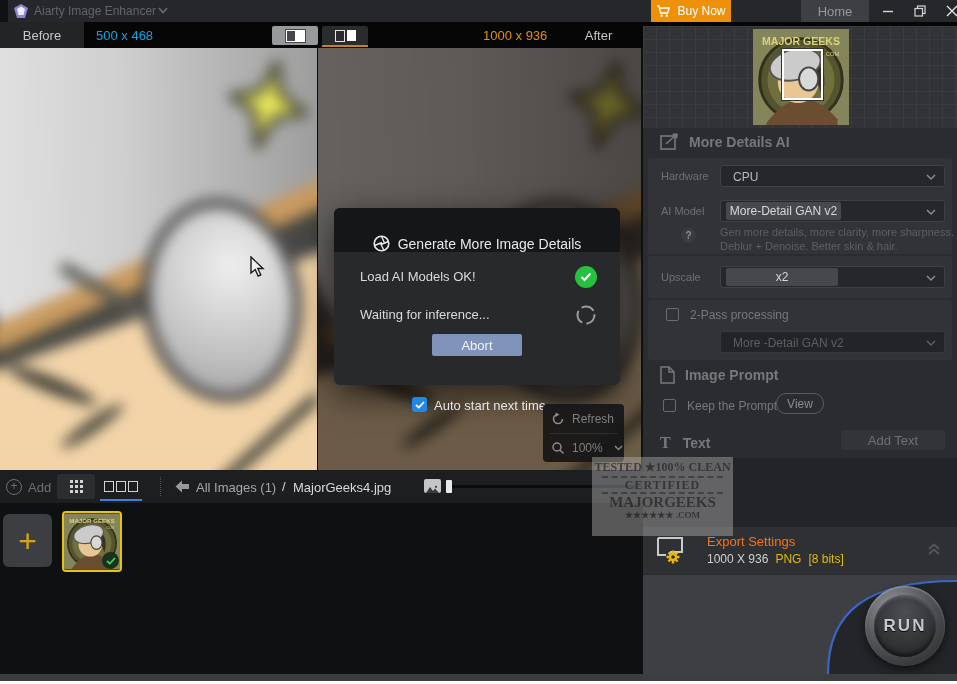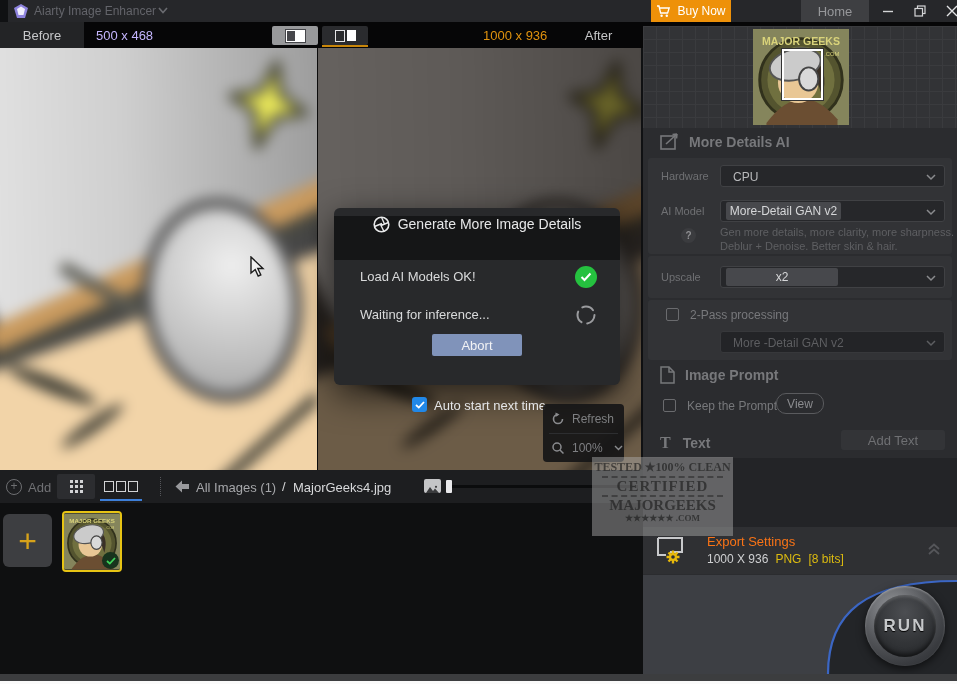--- a/index.html
+++ b/index.html
@@ -10,36 +10,36 @@
   
   #titlebar{left:8px;top:0;width:957px;height:22px;background:#26272a;}
   #apptitle{left:26px;top:4px;font-size:12px;color:#63646a;}
   #title-chev{left:150px;top:7px;}
   .winbtn{top:0;height:22px;display:flex;align-items:center;justify-content:center;color:#d4d5d7;}
   #buy-now{left:643px;top:0;width:80px;height:22px;background:#ee9109;display:flex;align-items:center;gap:6px;justify-content:center;color:#fff;font-size:12px;cursor:pointer;}
   #home-btn{left:793px;width:68px;background:#3e3f42;color:#96979a;font-size:13px;}
   
   #toolbar{left:0;top:22px;width:957px;height:26px;background:#060607;}
   #before-tab{left:0;top:0;width:84px;height:26px;background:#232426;color:#c6c7c9;font-size:13px;display:flex;align-items:center;justify-content:center;}
-  #before-size{left:96px;top:6px;color:#c4b5fd;font-size:13px;}
+  #before-size{left:96px;top:6px;color:#0ea5e9;font-size:13px;}
   .viewbtn{top:4px;width:46px;height:19px;border-radius:2px;display:flex;align-items:center;justify-content:center;}
   #after-size{left:483px;top:6px;color:#e0920e;font-size:13px;}
   #after-tab{left:556px;top:0;width:85px;height:26px;color:#c6c7c9;font-size:13px;display:flex;align-items:center;justify-content:center;}
   
   .canvas{top:48px;height:422px;overflow:hidden;background:#3c3c3c;}
   #canvas-before{left:0;width:317px;}
   #canvas-after{left:318px;width:323px;}
   .scene{position:absolute;inset:0;filter:blur(7px);}
   .sh{position:absolute;}
   #after-dim{position:absolute;inset:0;background:rgba(18,12,6,0.60);}
   
   #dialog{left:334px;top:208px;width:286px;height:177px;border-radius:6px;overflow:hidden;
           box-shadow:0 10px 34px rgba(0,0,0,.65);background:#28292b;}
-  #dialog-titlebar{position:absolute;left:0;top:8px;width:100%;height:44px;background:#151617;
-          display:flex;align-items:flex-start;justify-content:center;gap:8px;}
+  #dialog-titlebar{position:absolute;left:0;top:0;width:100%;height:44px;background:#151617;
+          display:flex;align-items:flex-end;justify-content:center;gap:8px;}
   #dialog-title{color:#e6e7e8;font-size:14px;}
   .dlg-status{left:26px;color:#d9dadb;font-size:13px;}
   #abort-btn{left:98px;top:126px;width:90px;height:22px;background:#8093ba;border-radius:2px;
           color:#f2f3f5;font-size:13px;display:flex;align-items:center;justify-content:center;cursor:pointer;}
   #autostart-box{left:412px;top:397px;width:15px;height:15px;border-radius:3px;background:#2188e8;
           display:flex;align-items:center;justify-content:center;color:#fff;font-size:11px;font-weight:bold;cursor:pointer;}
   #autostart-label{left:434px;top:398px;color:#e4e5e7;font-size:13px;}
   
   #view-panel{left:543px;top:404px;width:81px;height:58px;background:rgba(22,22,23,0.92);border-radius:4px;}
   .vp-row{position:absolute;left:0;width:81px;height:29px;display:flex;align-items:center;gap:7px;padding-left:8px;box-sizing:border-box;color:#7e7f82;font-size:12px;cursor:pointer;}
@@ -444,21 +444,21 @@
         <div id="run-btn-inner">
           <span id="run-label">RUN</span>
         </div>
       </div>
     </div>
   </div>
 
   <div id="watermark" class="abs">
     <div class="wline txt" style="font-size:12px;margin-top:4px;">TESTED ★100% CLEAN</div>
     <div style="border-top:2px dashed rgba(40,40,40,.55);margin:2px 10px 1px;"></div>
-    <div class="wline txt" style="font-size:15px;letter-spacing:1px;">CERTIFIED</div>
+    <div class="wline txt" style="font-size:12px;letter-spacing:1px;">CERTIFIED</div>
     <div style="border-top:2px dashed rgba(40,40,40,.55);margin:1px 10px;"></div>
     <div class="wline txt" style="font-size:15px;">MAJORGEEKS</div>
     <div class="wline txt" style="font-size:9px;">★★★★★★ .COM</div>
   </div>
 
   <div id="bottombar" class="abs"></div>
   <div id="bottomwhite" class="abs"></div>
 </div>
 
 </body></html>

